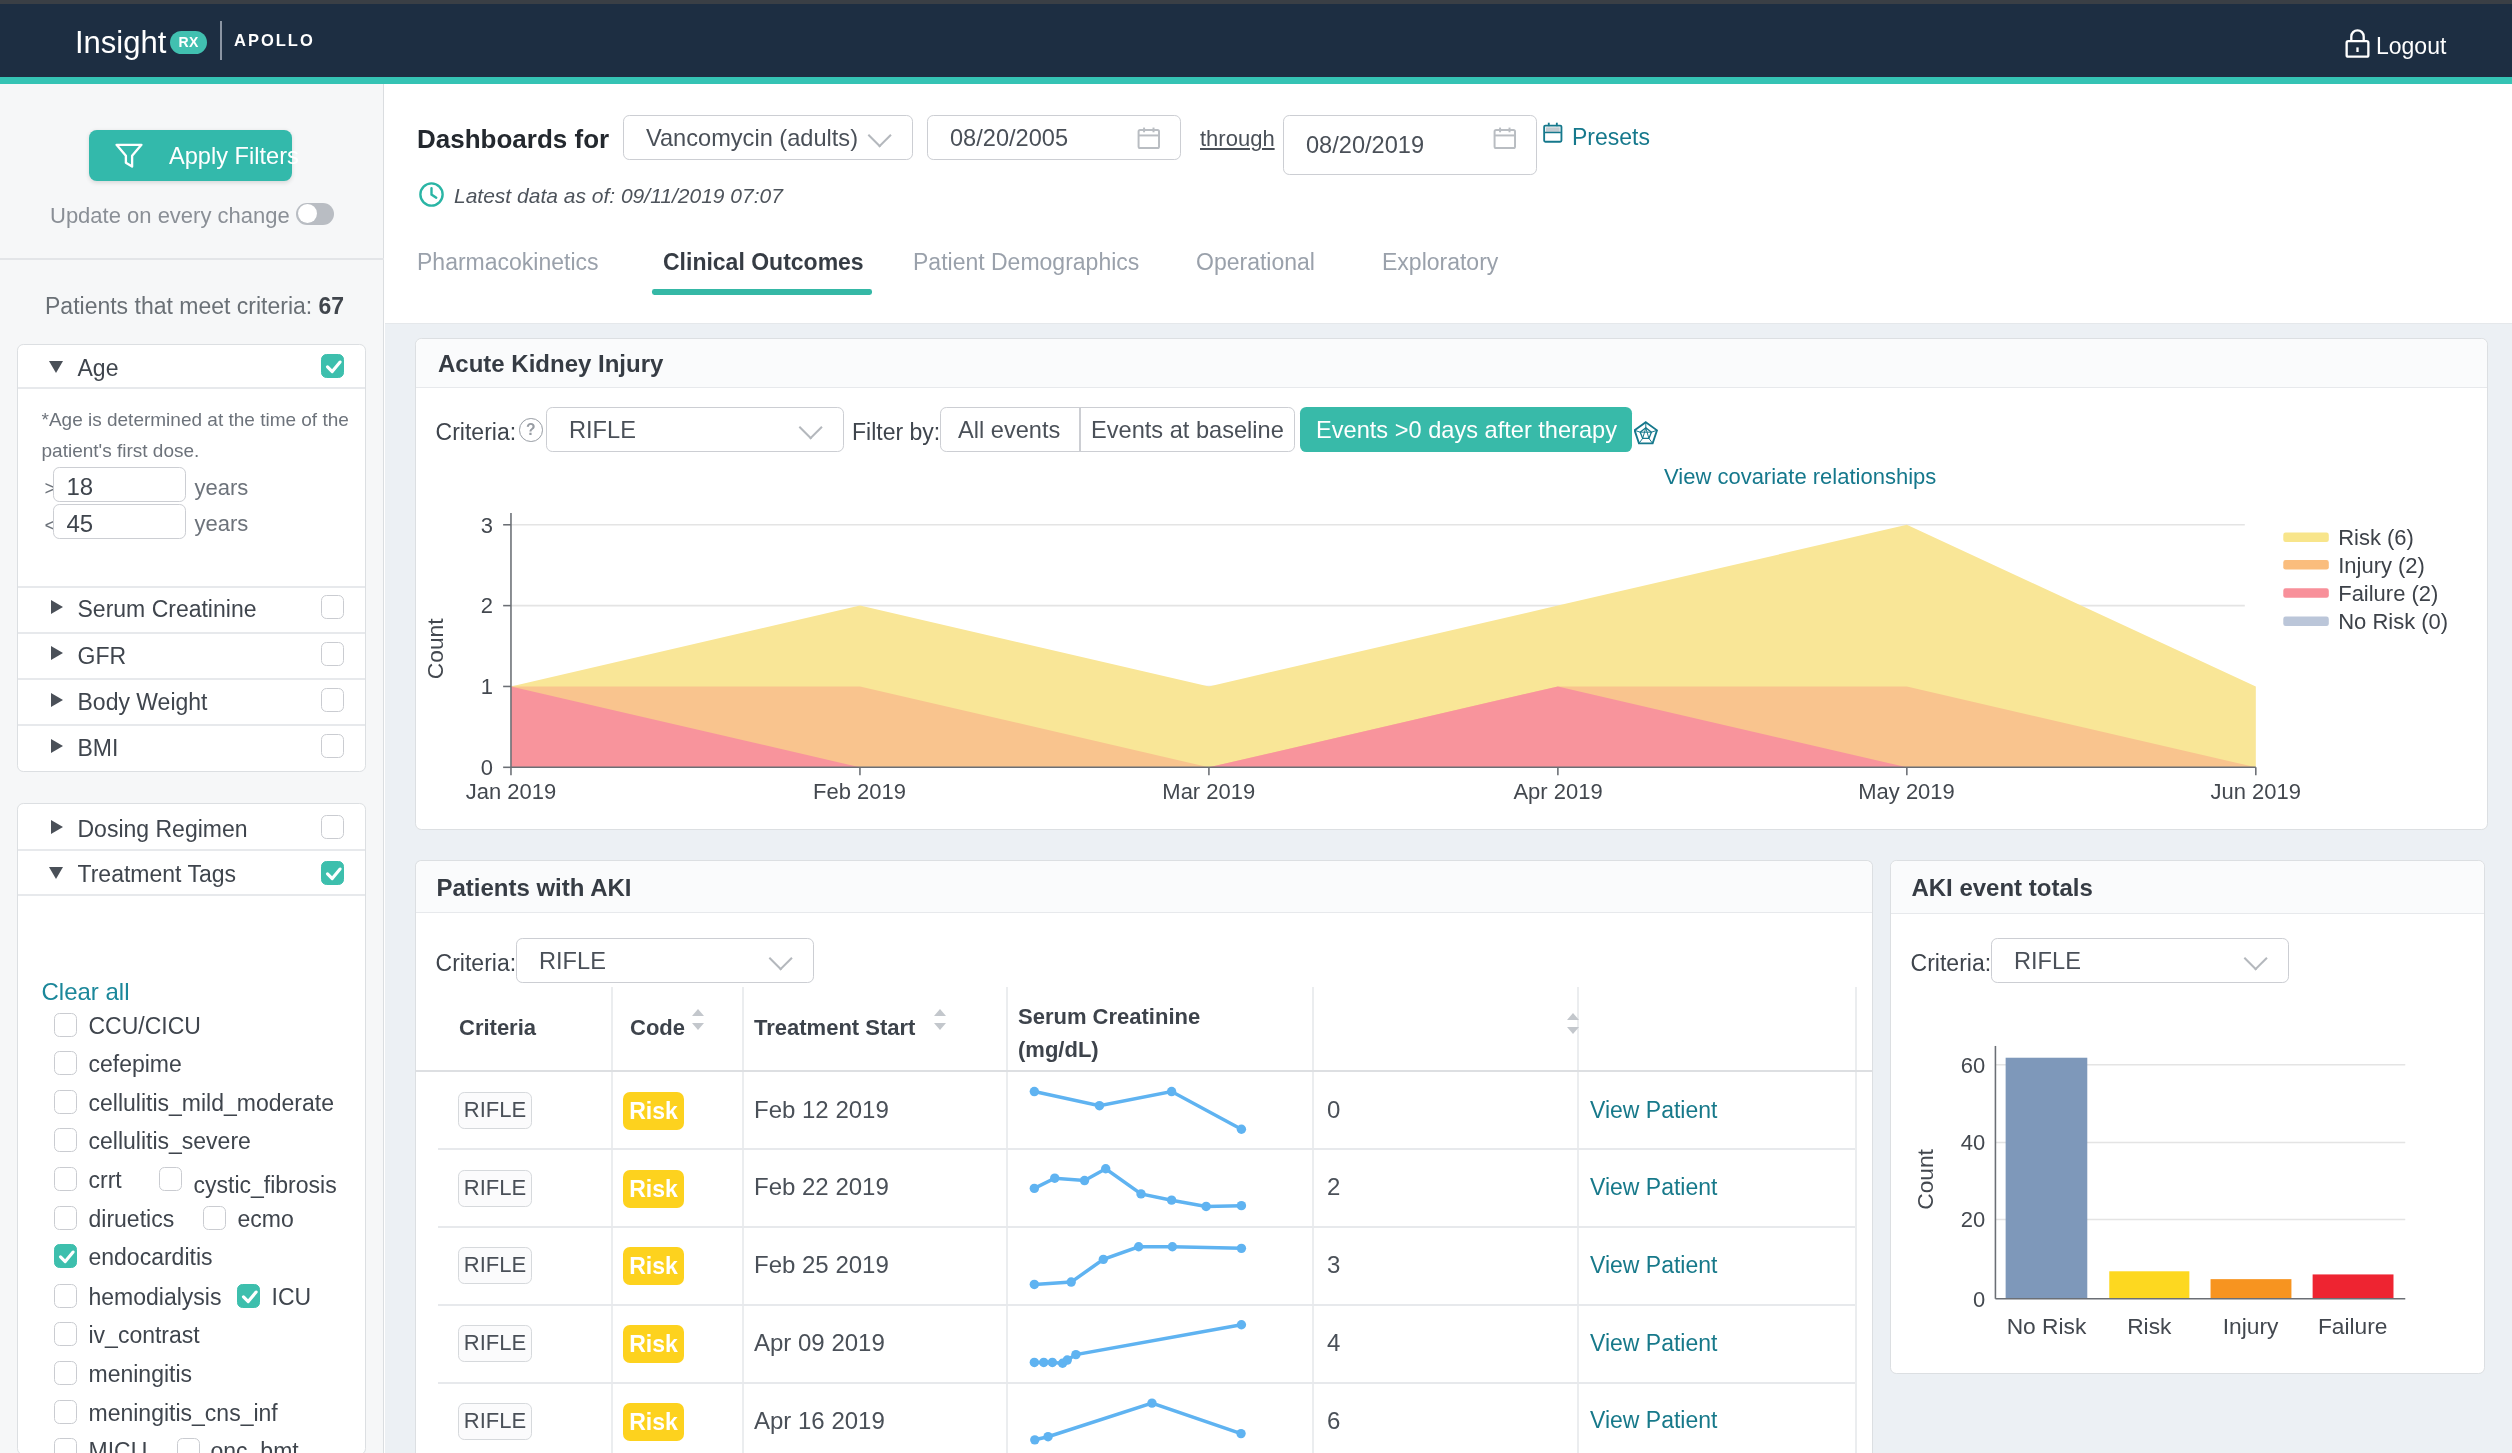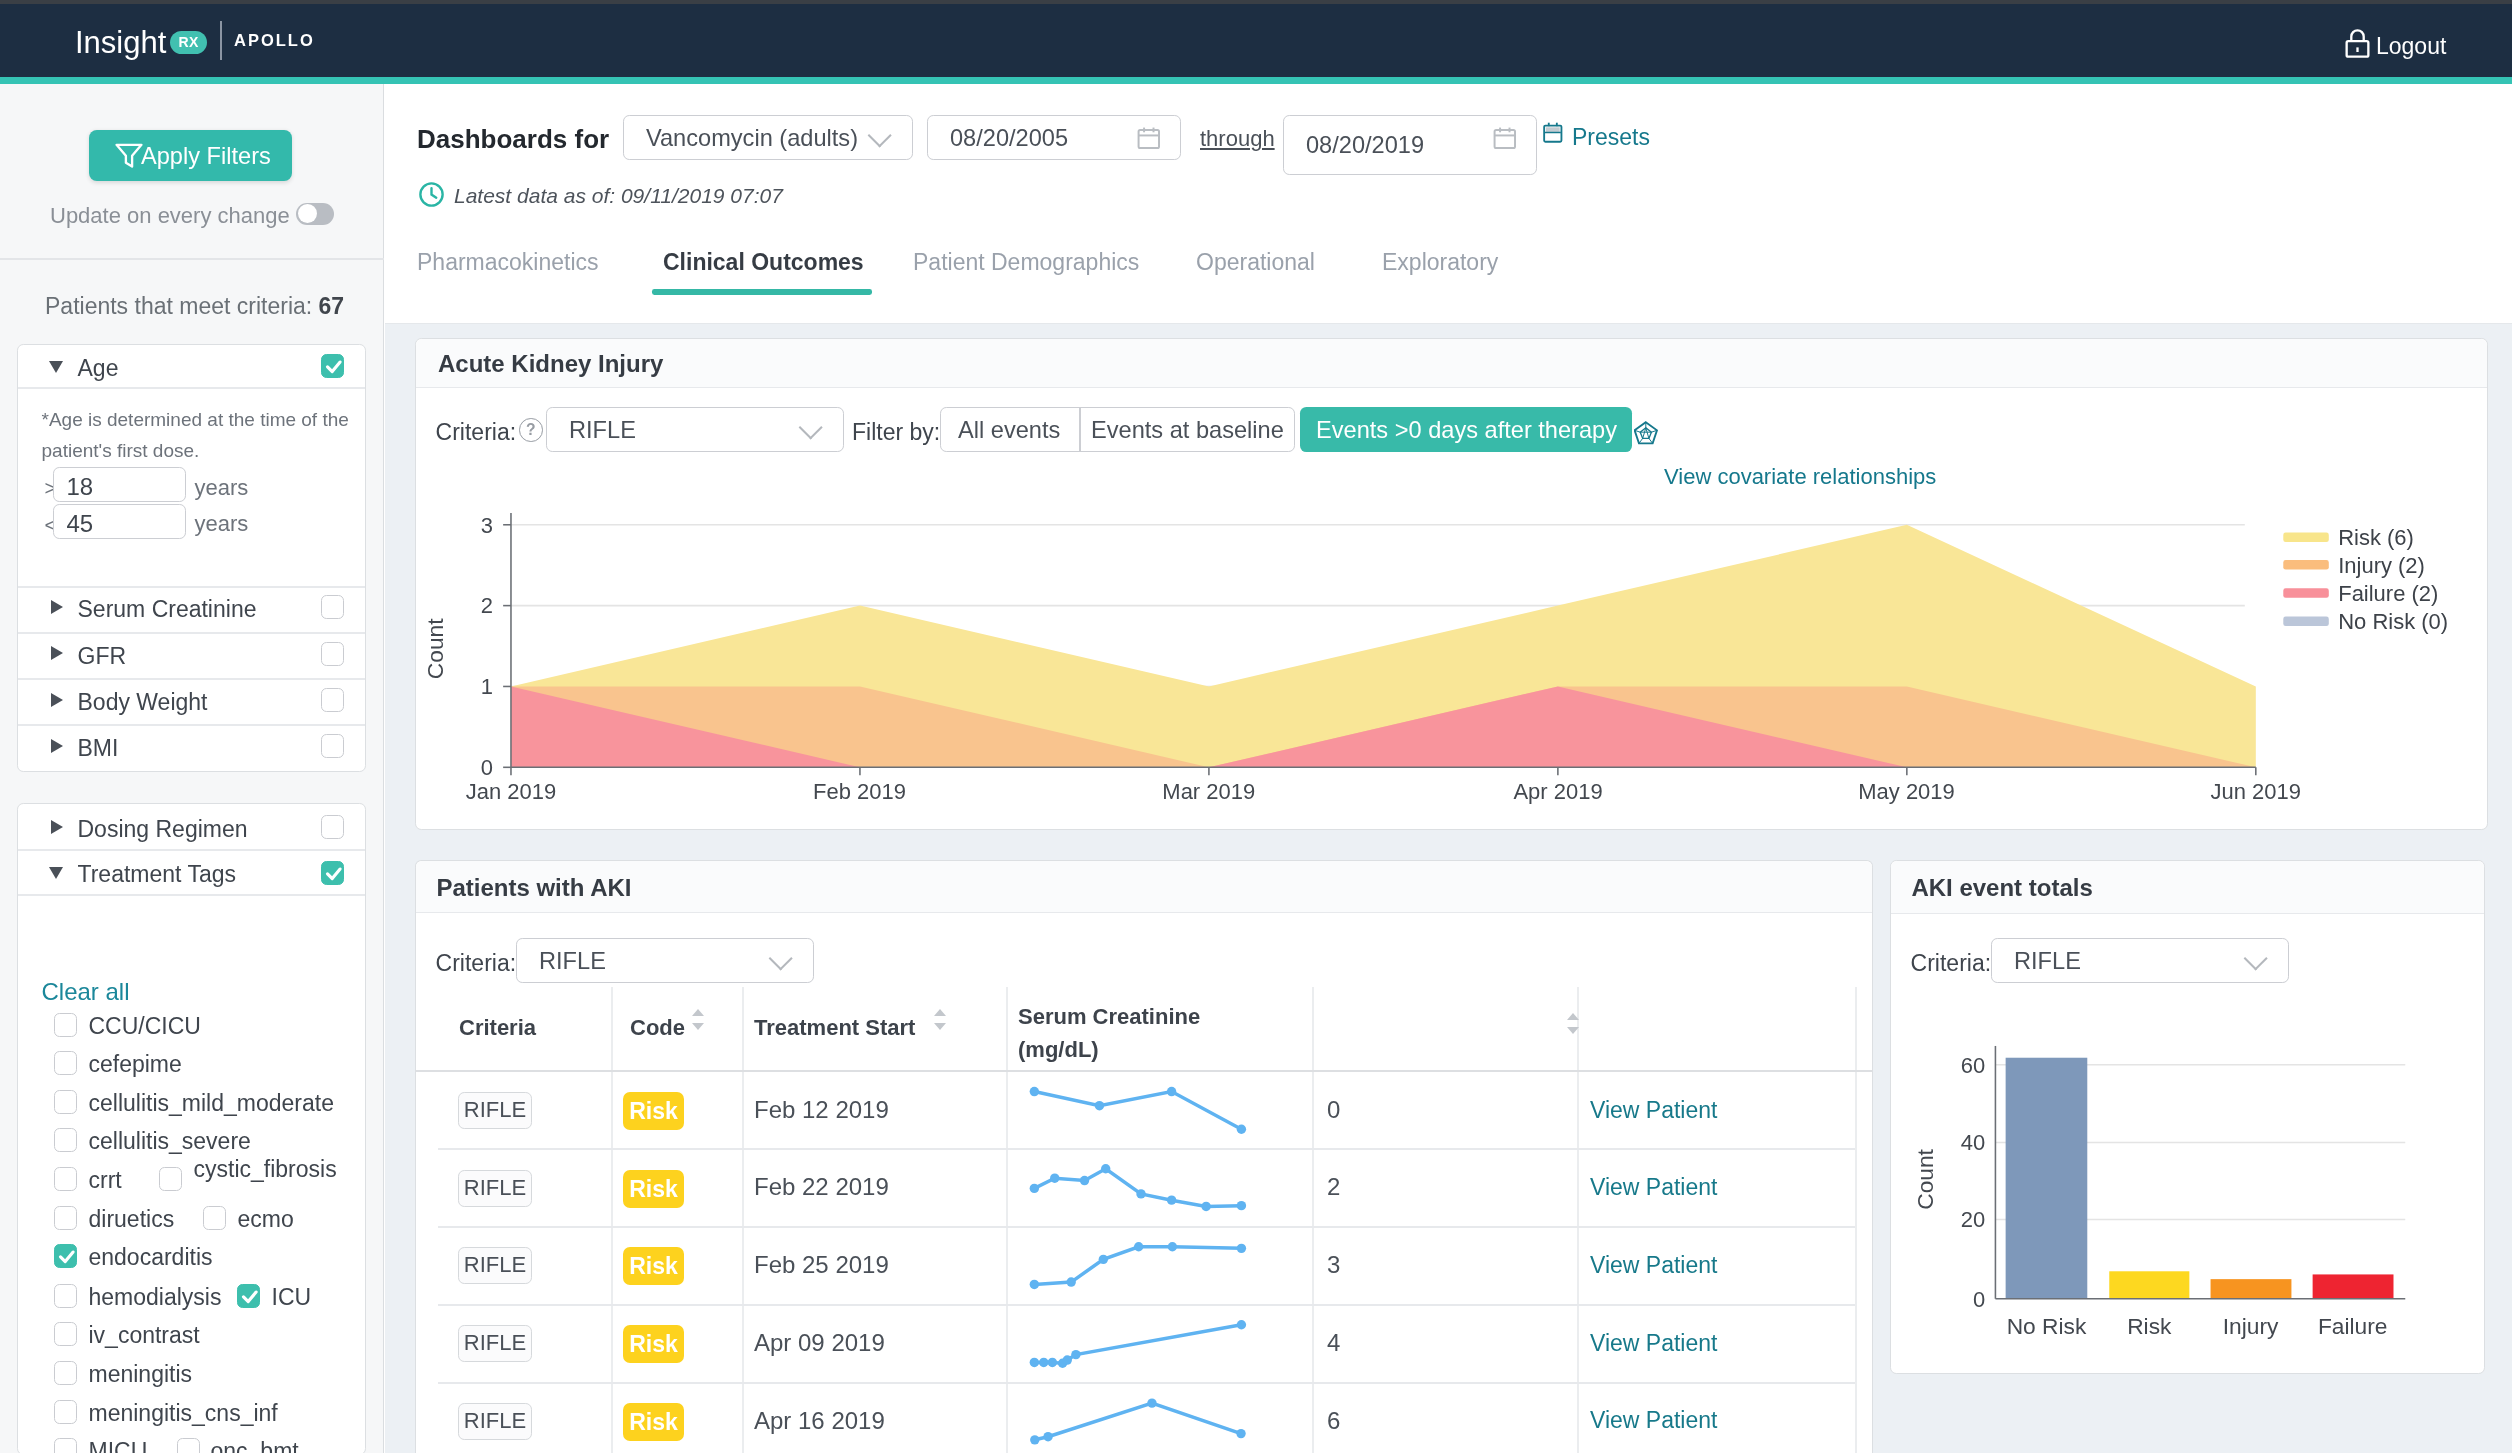--- a/index.html
+++ b/index.html
@@ -46,21 +46,21 @@
   <line x1="17" y1="25" x2="17" y2="31" stroke="#fff" stroke-width="3"></line>
 </svg>
 <div class="abs" style="left:2376px;top:33px;font-size:23px;color:#fff;">Logout</div>
 
 <div class="abs" id="sidebar" style="left:0;top:84px;width:384px;height:1369px;background:#f6f7f8;border-right:1.6px solid #dadde0;"></div>
 
 <div class="abs" style="left:89px;top:130px;width:203px;height:51px;background:#33b9ab;border-radius:7.9px;box-shadow:0 1.6px 4.7px rgba(0,0,0,0.12);"></div>
 <svg class="abs" style="left:115px;top:143px;" width="28" height="27" viewBox="0 0 36 34">
   <path d="M2 2 h32 l-12 14 v14 l-8 -5 v-9 z" fill="none" stroke="#fff" stroke-width="3" stroke-linejoin="round"></path>
 </svg>
-<div class="abs" style="left:141px;top:143px;font-size:23.6px;font-weight:500;color:#fff;">Apply Filters</div>
+<div class="abs" style="left:169px;top:143px;font-size:23.6px;font-weight:500;color:#fff;">Apply Filters</div>
 <div class="abs" style="left:50px;top:203px;font-size:22px;color:#8a8f96;">Update on every change</div>
 <div class="abs" style="left:296px;top:203px;width:38px;height:22px;background:#b9bdc3;border-radius:11px;"></div>
 <div class="abs" style="left:298px;top:204px;width:19px;height:19px;background:#fff;border-radius:50%;"></div>
 <div class="abs" style="left:0px;top:258px;width:384px;height:1.6px;background:#e3e5e8;"></div>
 <div class="abs" style="left:45px;top:293px;font-size:23px;color:#6a7076;">Patients that meet criteria: <span style="color:#41464d;font-weight:bold;">67</span></div>
 
 <div class="card" style="left:16.5px;top:344px;width:349px;height:428px;">
   <div class="abs" style="left:0;top:42px;width:100%;height:1.6px;background:#e7e9ec;"></div>
   <div class="tri-d" style="left:31px;top:15.7px;"></div>
   <div class="lbl" style="left:60px;top:10.2px;">Age</div>
@@ -110,21 +110,21 @@
     <div class="lbl" style="left:71px;top:209px;">CCU/CICU</div>
   <div class="cb" style="left:36px;top:247px;"></div>
     <div class="lbl" style="left:71px;top:247px;">cefepime</div>
   <div class="cb" style="left:36px;top:286px;"></div>
     <div class="lbl" style="left:71px;top:286px;">cellulitis_mild_moderate</div>
   <div class="cb" style="left:36px;top:324px;"></div>
     <div class="lbl" style="left:71px;top:324px;">cellulitis_severe</div>
   <div class="cb" style="left:36px;top:363px;"></div>
     <div class="lbl" style="left:71px;top:363px;">crrt</div>
   <div class="cb" style="left:141px;top:363px;"></div>
-    <div class="lbl" style="left:176px;top:352px;">cystic_fibrosis</div>
+    <div class="lbl" style="left:176px;top:368px;">cystic_fibrosis</div>
   <div class="cb" style="left:36px;top:402px;"></div>
     <div class="lbl" style="left:71px;top:402px;">diruetics</div>
   <div class="cb" style="left:185px;top:402px;"></div>
     <div class="lbl" style="left:220px;top:402px;">ecmo</div>
   <div class="cb on" style="left:36px;top:440px;"><svg width="23.6" height="23.6" viewBox="0 0 30 30">
         <path d="M7 15 l6 6 L23 9" fill="none" stroke="#fff" stroke-width="4" stroke-linecap="round" stroke-linejoin="round"></path>
       </svg></div>
     <div class="lbl" style="left:71px;top:440px;">endocarditis</div>
   <div class="cb" style="left:36px;top:480px;"></div>
     <div class="lbl" style="left:71px;top:480px;">hemodialysis</div>

